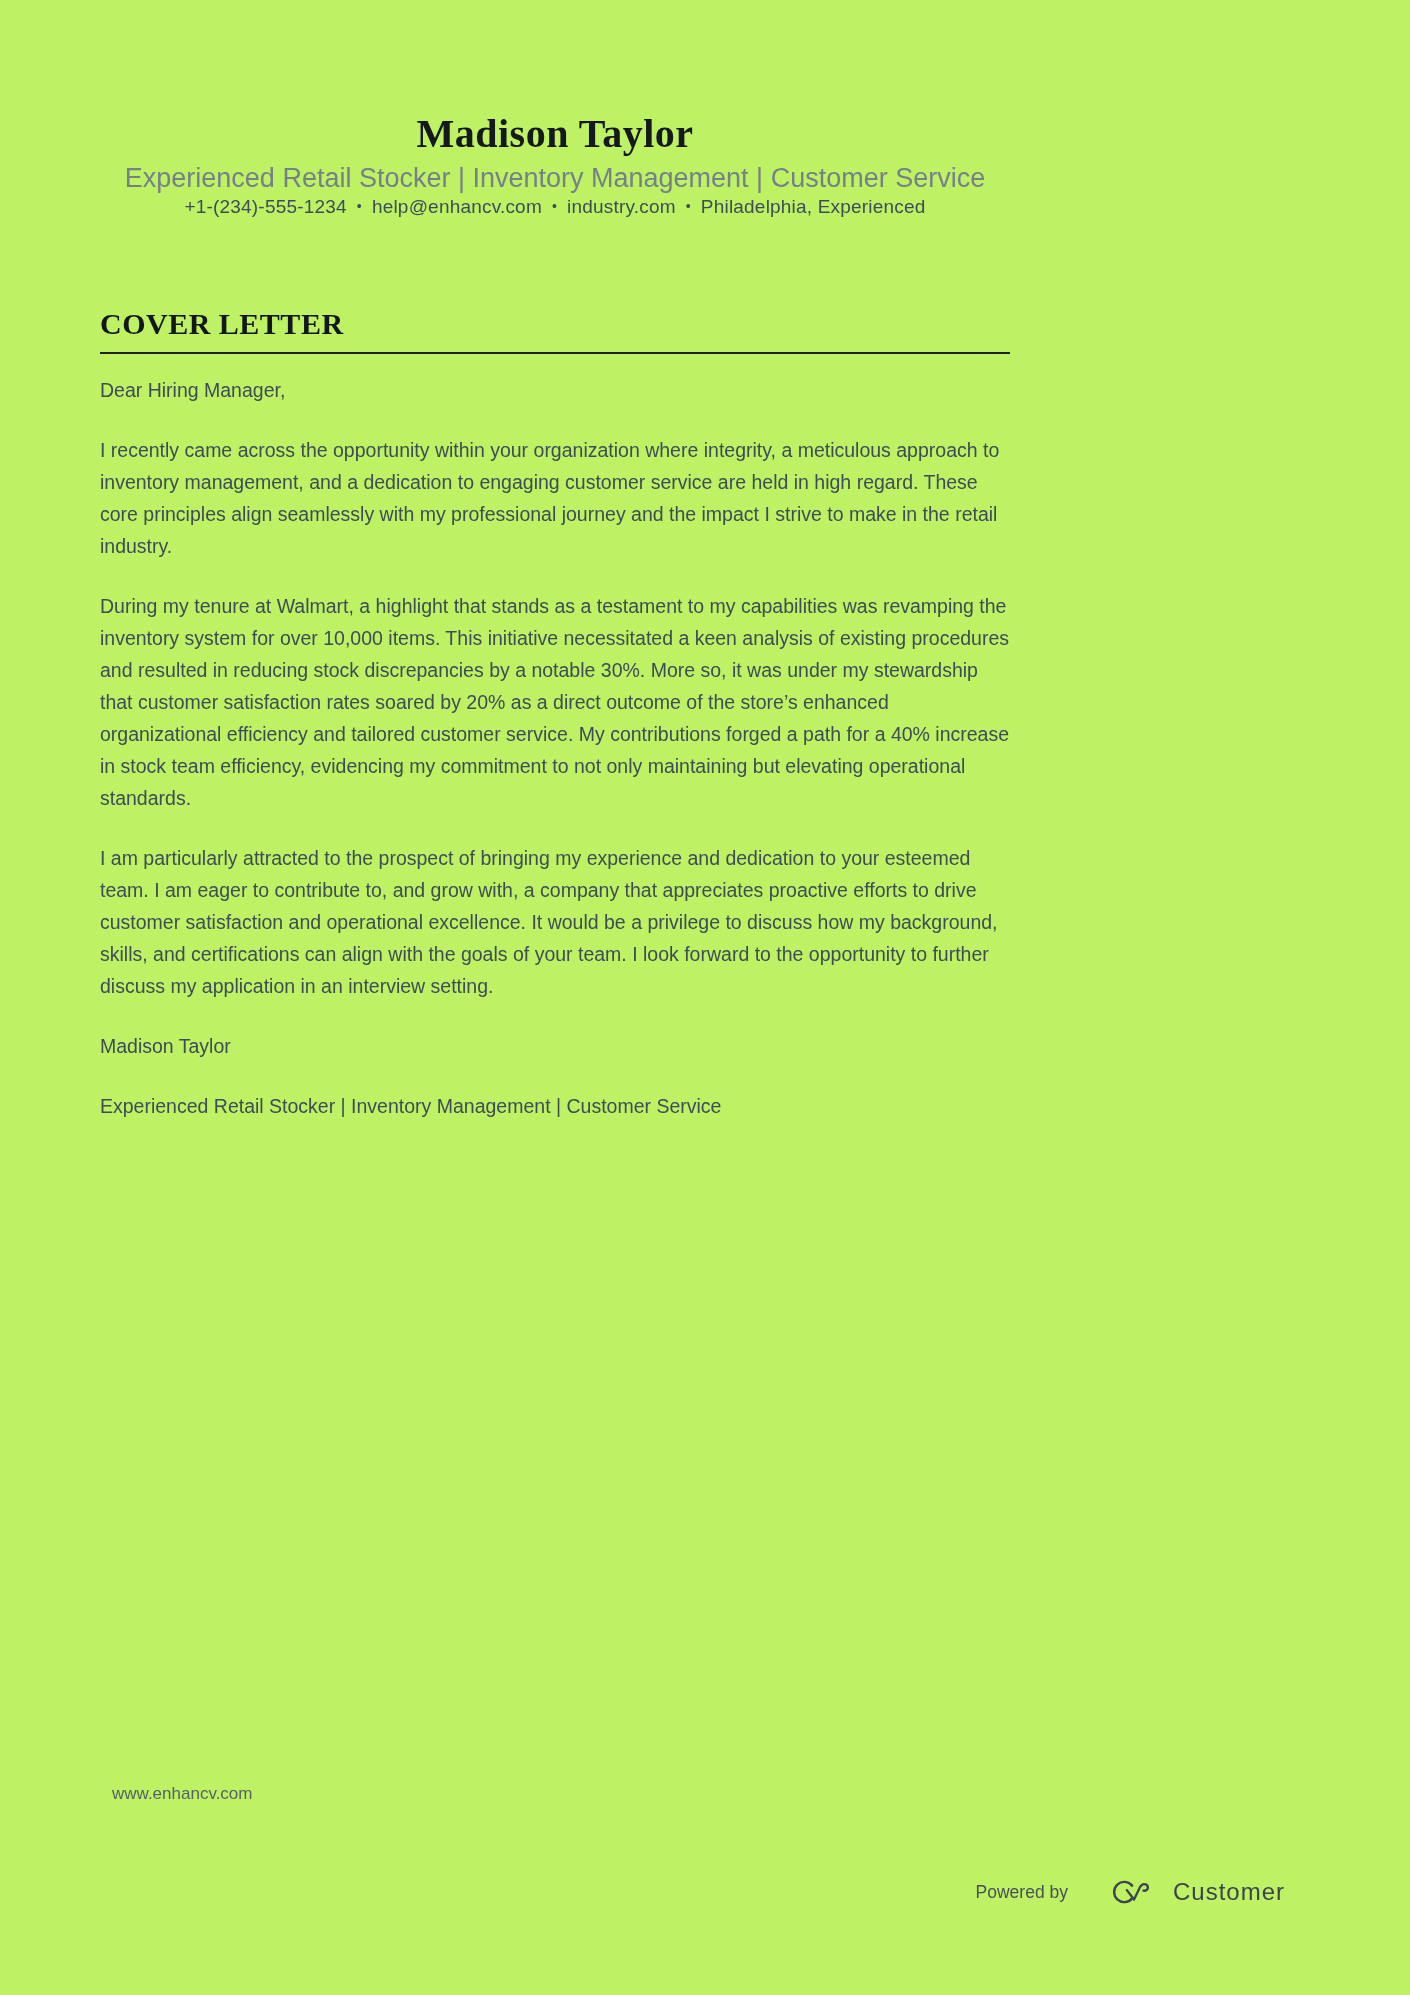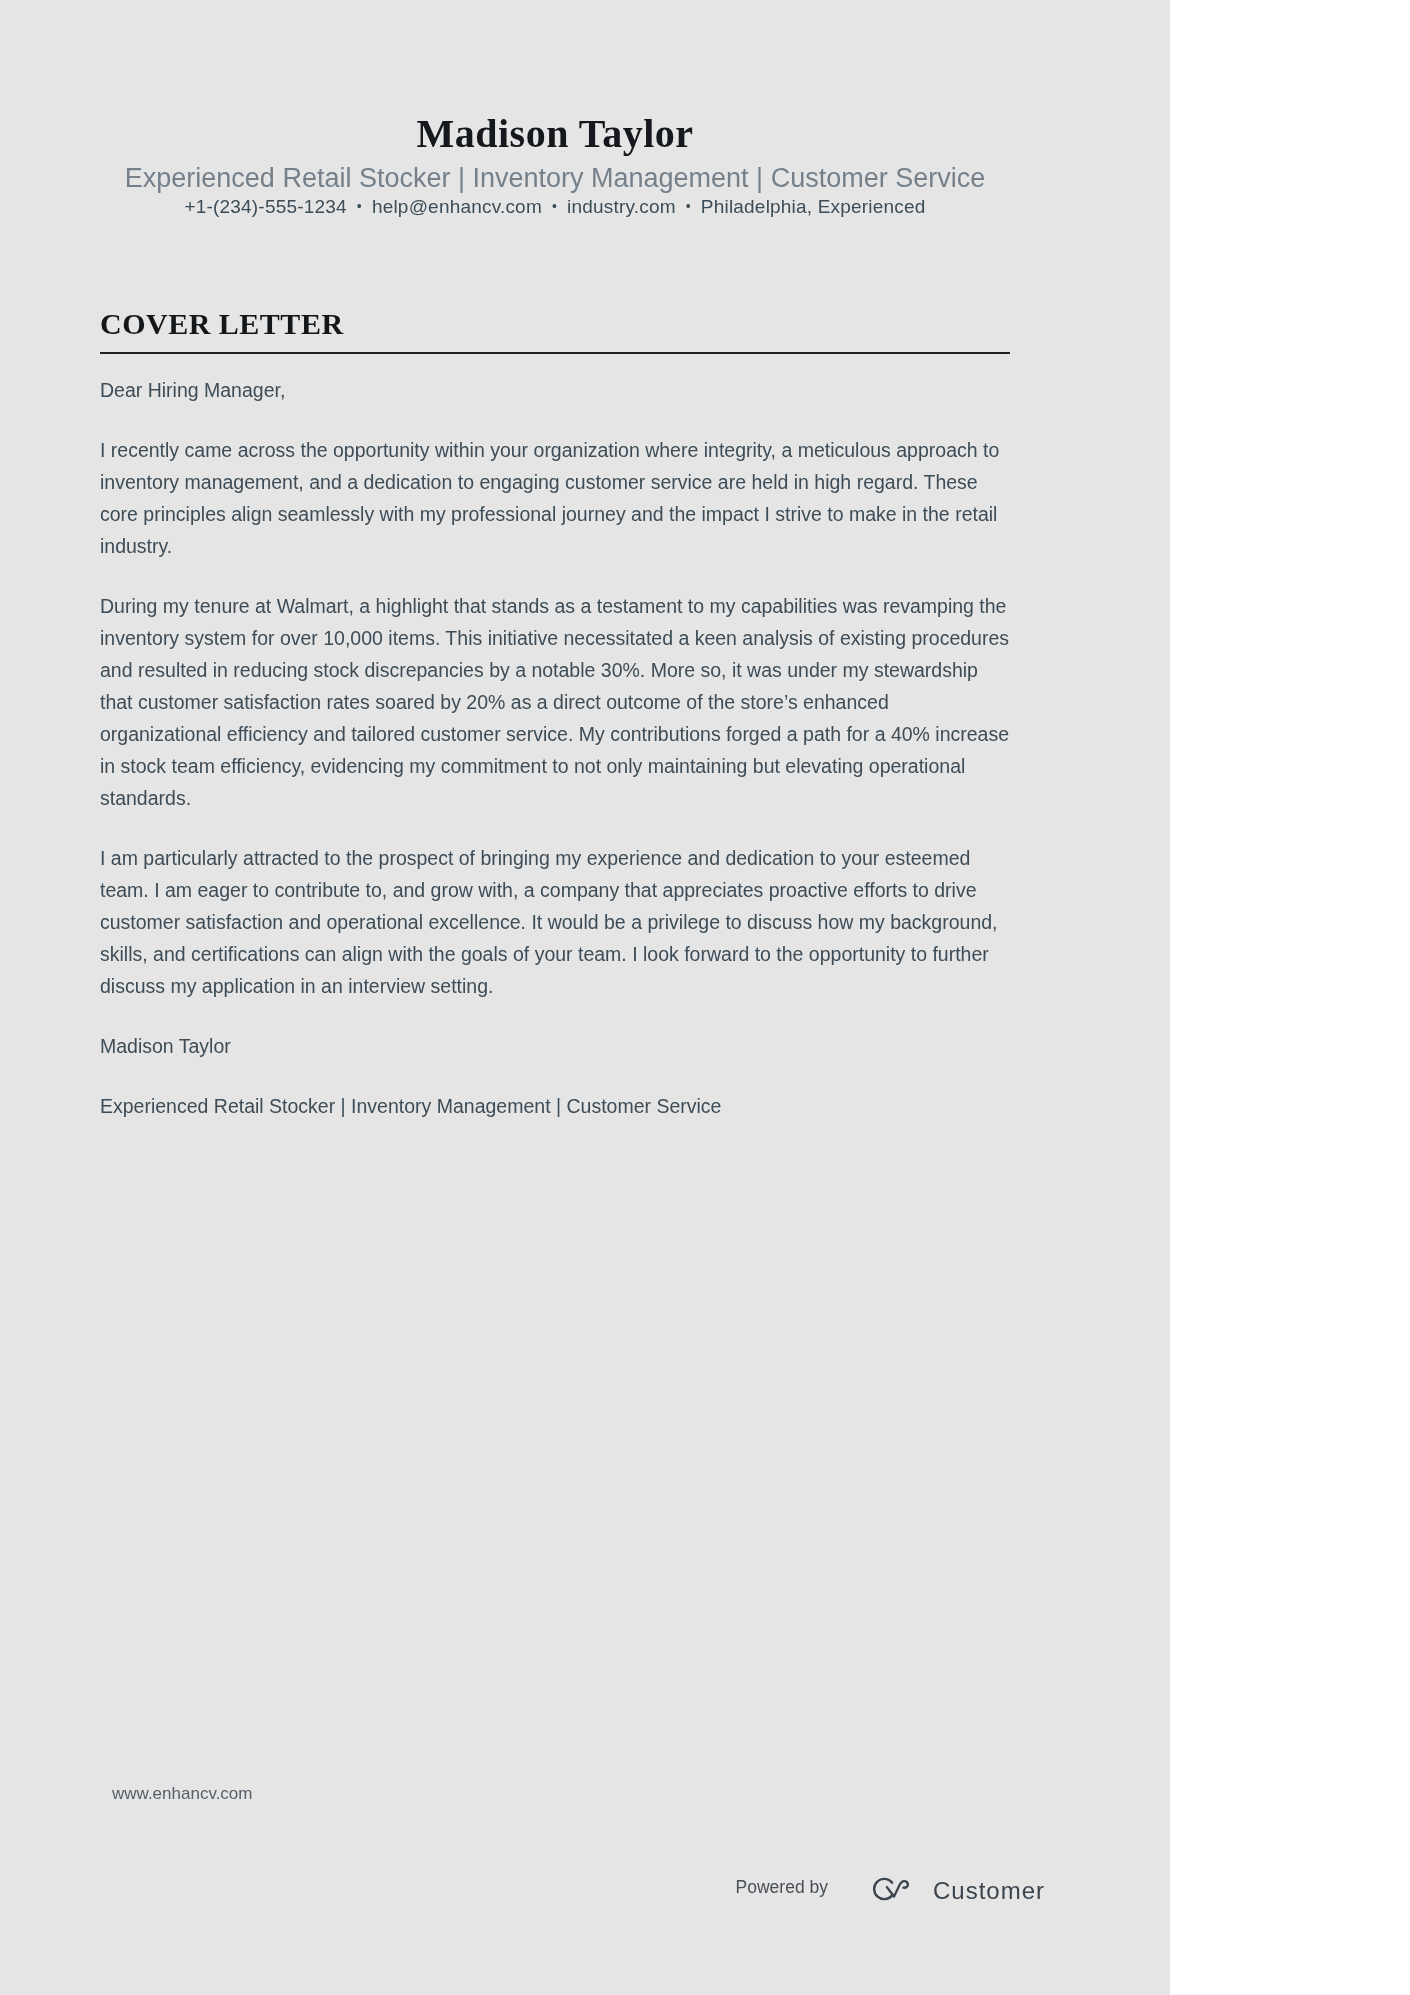--- a/index.html
+++ b/index.html
@@ -1,20 +1,20 @@
 <!DOCTYPE html>
 <html><head>
 <meta charset="utf-8">
 <style>
   html, body { margin: 0; padding: 0; background: #ffffff; }
   .page {
     position: relative;
-    width: 1170px;
+    width: 1410px;
     height: 1995px;
-    background: #e5e5e5;
+    background: #bef264;
     font-family: "Liberation Sans", sans-serif;
     overflow: hidden;
   }
   .doc {
     position: absolute;
     left: 100px;
     top: 0;
     width: 910px;
   }
   .doc-header { text-align: center; padding-top: 112px; }
@@ -77,20 +77,21 @@
     font-size: 17px;
     line-height: 20px;
     color: #565f68;
   }
   .footer-right {
     position: absolute;
     right: 125px;
     top: 1877px;
     height: 30px;
     display: flex;
+    align-items: center;
     gap: 8px;
   }
   .powered {
     font-size: 17.5px;
     color: #494f57;
     margin-right: 28px;
   }
   .logo-mark { display: block; margin-right: 13px; }
   .brand {
     font-size: 24px;

